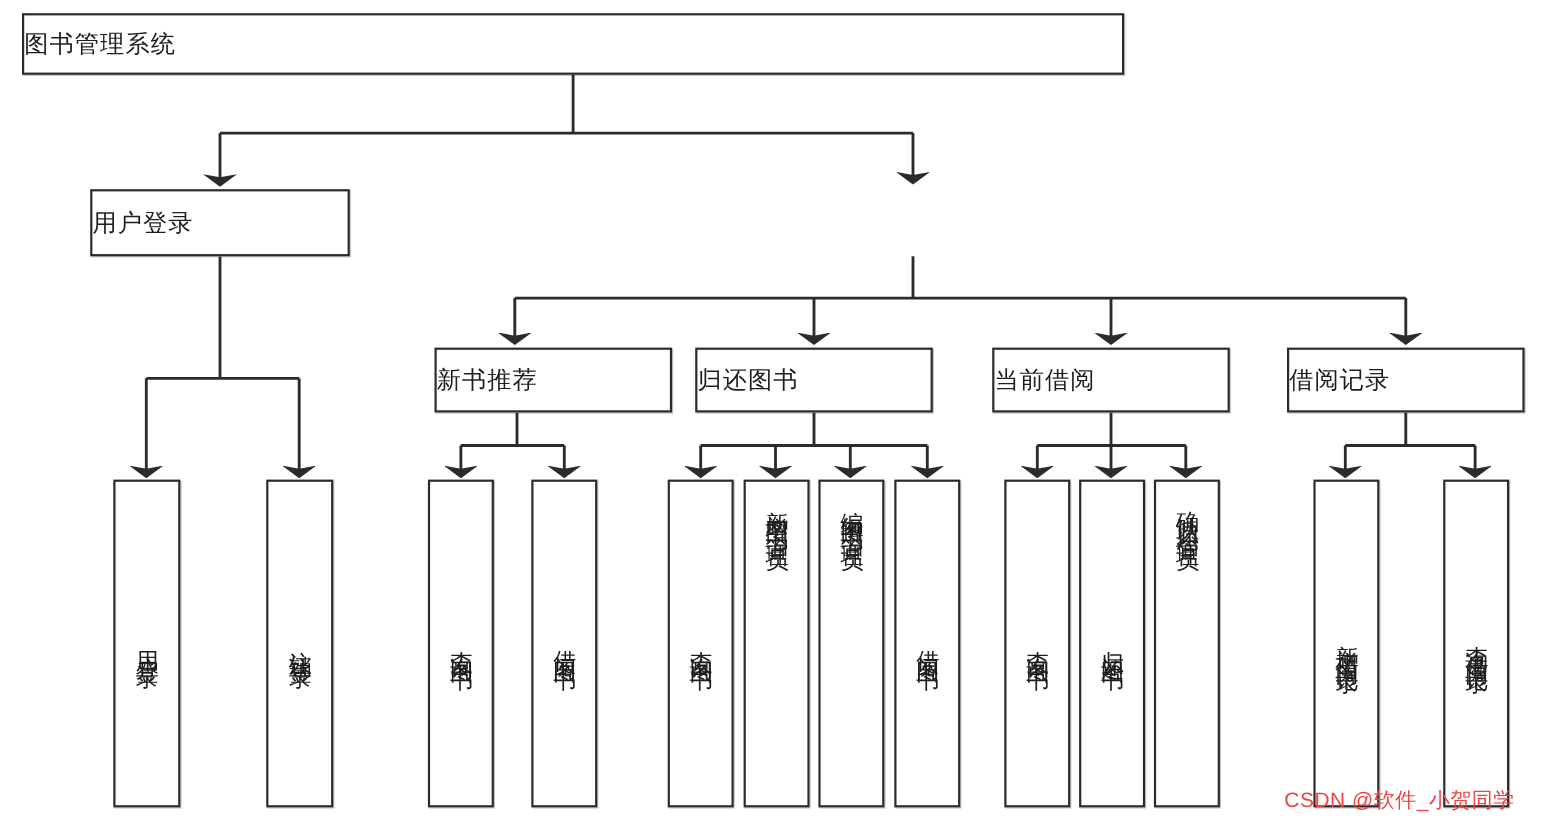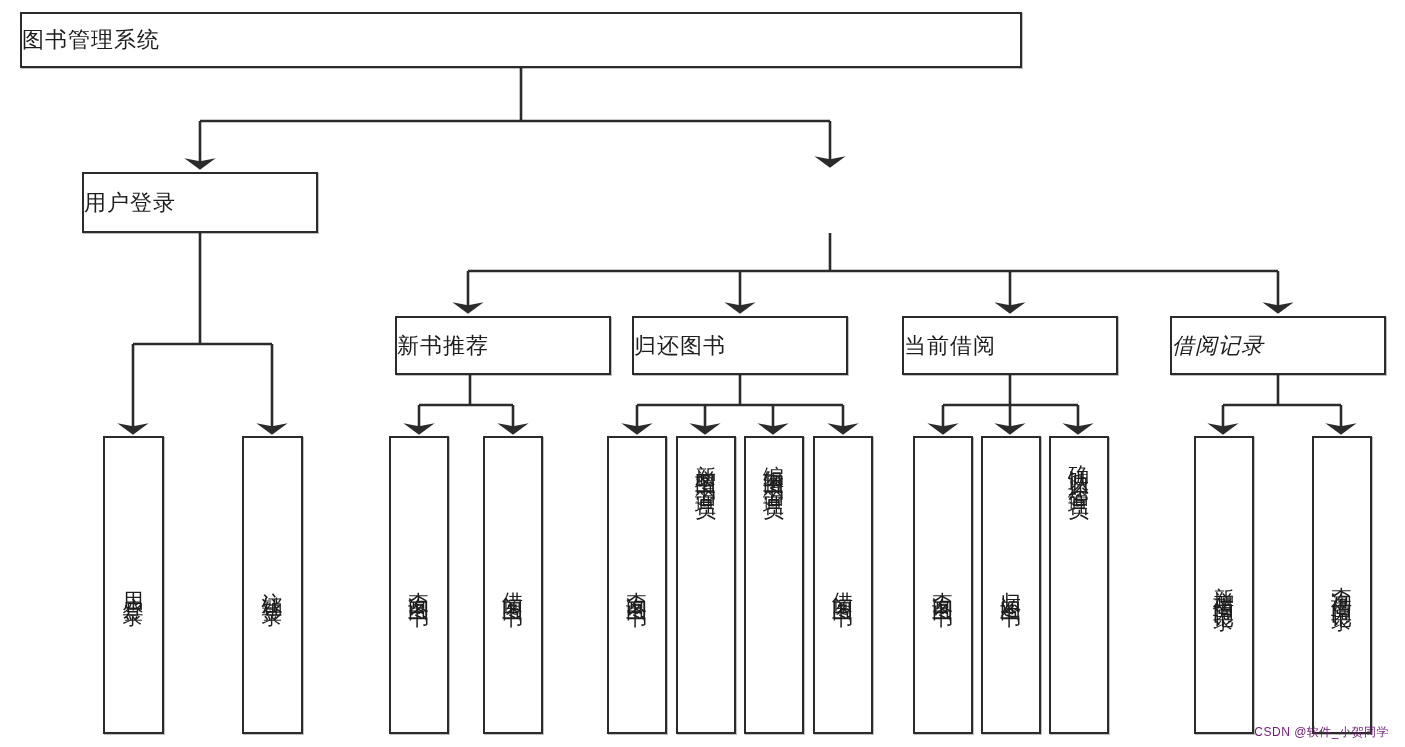--- a/index.html
+++ b/index.html
@@ -51,24 +51,24 @@
     line-height:1;
     white-space:nowrap;
     display:block;
   }
   .node.v.mid{
     align-items:center;
     padding-top:0;
   }
   .watermark{
     position:absolute;
-    right:16px;
+    right:28px;
     bottom:6px;
-    font-size:12px;
-    color:#701a75;
+    font-size:19px;
+    color:#ef4444;
     white-space:nowrap;
     letter-spacing:0.5px;
   }
 </style>
 </head>
 <body>
 
 <div id="canvas">
 
   <svg class="edges" viewBox="0 0 1405 747">
@@ -132,21 +132,21 @@
 
   <div class="node h" style="left:362px;top:316px;width:216px;height:59px;margin-left:33px;">
     <span class="label">新书推荐</span>
   </div>
   <div class="node h" style="left:632px;top:316px;width:216px;height:59px;">
     <span class="label">归还图书</span>
   </div>
   <div class="node h" style="left:902px;top:316px;width:216px;height:59px;">
     <span class="label">当前借阅</span>
   </div>
-  <div class="node h" style="left:1170px;top:316px;width:216px;height:59px;font-style:italic;">
+  <div class="node h" style="left:1170px;top:316px;width:216px;height:59px;">
     <span class="label">借阅记录</span>
   </div>
 
   <div class="node v mid" style="left:103px;top:436px;width:61px;height:298px;">
     <span class="label">用户登录</span>
   </div>
   <div class="node v mid" style="left:242px;top:436px;width:61px;height:298px;">
     <span class="label">注销登录</span>
   </div>
 

